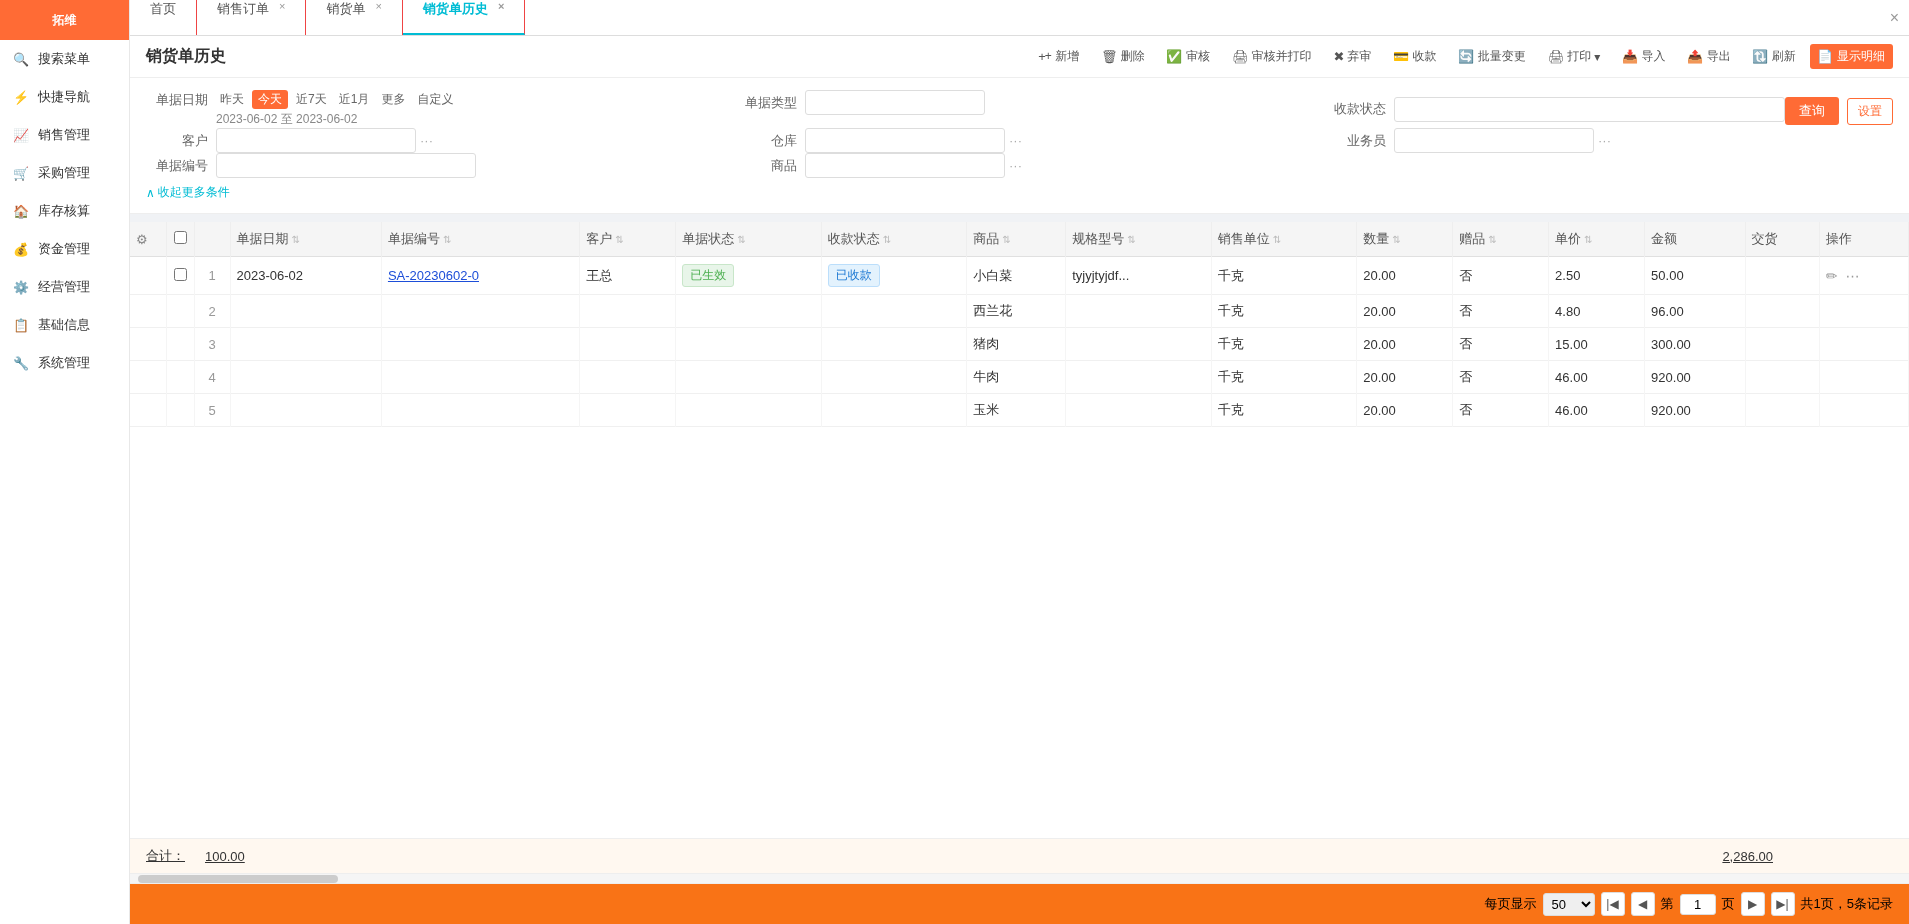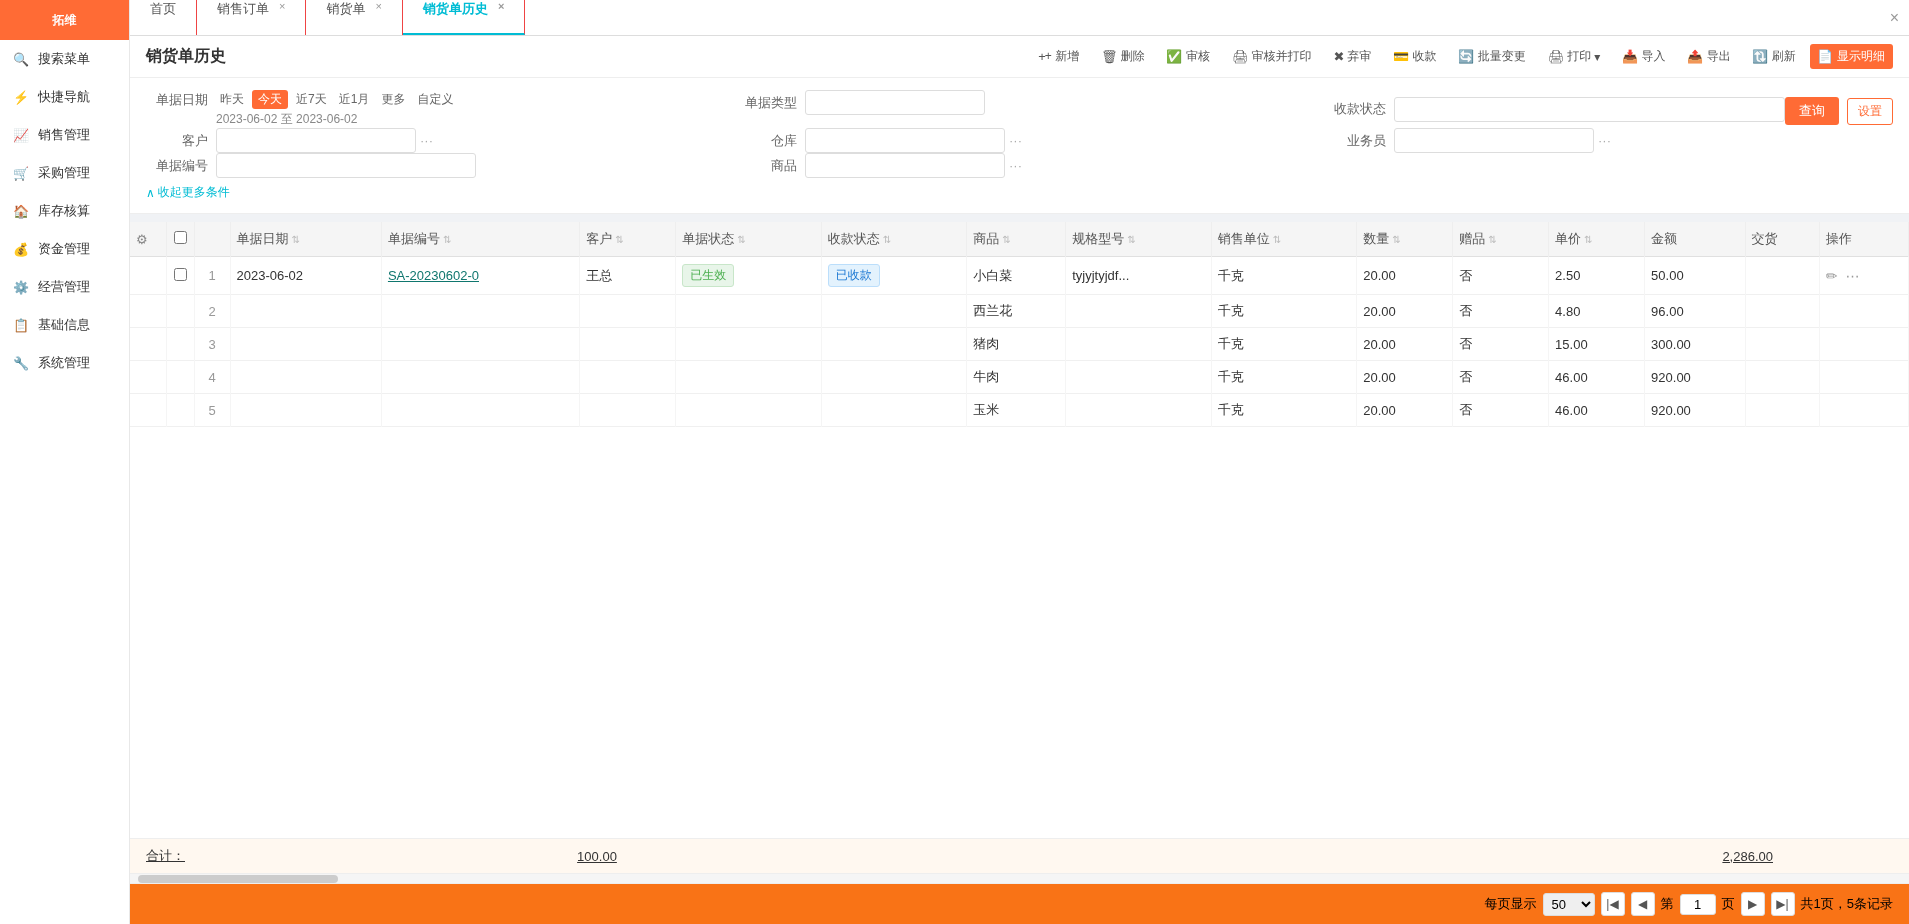--- a/index.html
+++ b/index.html
@@ -258,21 +258,21 @@
       white-space: nowrap;
     }
     .badge {
       display: inline-block;
       padding: 2px 7px;
       border-radius: 3px;
       font-size: 12px;
     }
     .badge-effective { background: #e8f5e9; color: #4caf50; border: 1px solid #c8e6c9; }
     .badge-received { background: #e3f2fd; color: #1976d2; border: 1px solid #bbdefb; }
-    .link-blue { color: #0f766e; cursor: pointer; text-decoration: underline; }
+    .link-blue { color: #1d4ed8; cursor: pointer; text-decoration: underline; }
     .action-btns { display: flex; gap: 8px; }
     .action-icon { cursor: pointer; color: #999; font-size: 14px; }
 
     
     .table-footer {
       background: #fff8f0;
       display: flex;
       align-items: center;
       padding: 8px 16px;
       border-top: 1px solid #eee;
@@ -727,21 +727,21 @@
     <td></td>
     <td></td>
   </tr>
           </tbody>
       </table>
     </div>
 
     <div class="table-footer">
       <span>合计：</span>
       <span style="margin-left: auto; margin-right: 20px;"></span>
-      <span style="flex:1;display:flex;justify-content:center;">
+      <span style="flex:1;display:flex;justify-content:flex-start;">
         <span>100.00</span>
       </span>
       <span style="flex:1;display:flex;justify-content:flex-end;padding-right:120px;">
         <span>2,286.00</span>
       </span>
     </div>
 
     <div class="scroll-bar-area">
       <div style="width:200px;height:8px;background:#ccc;border-radius:4px;margin:1px 8px;"></div>
     </div>

